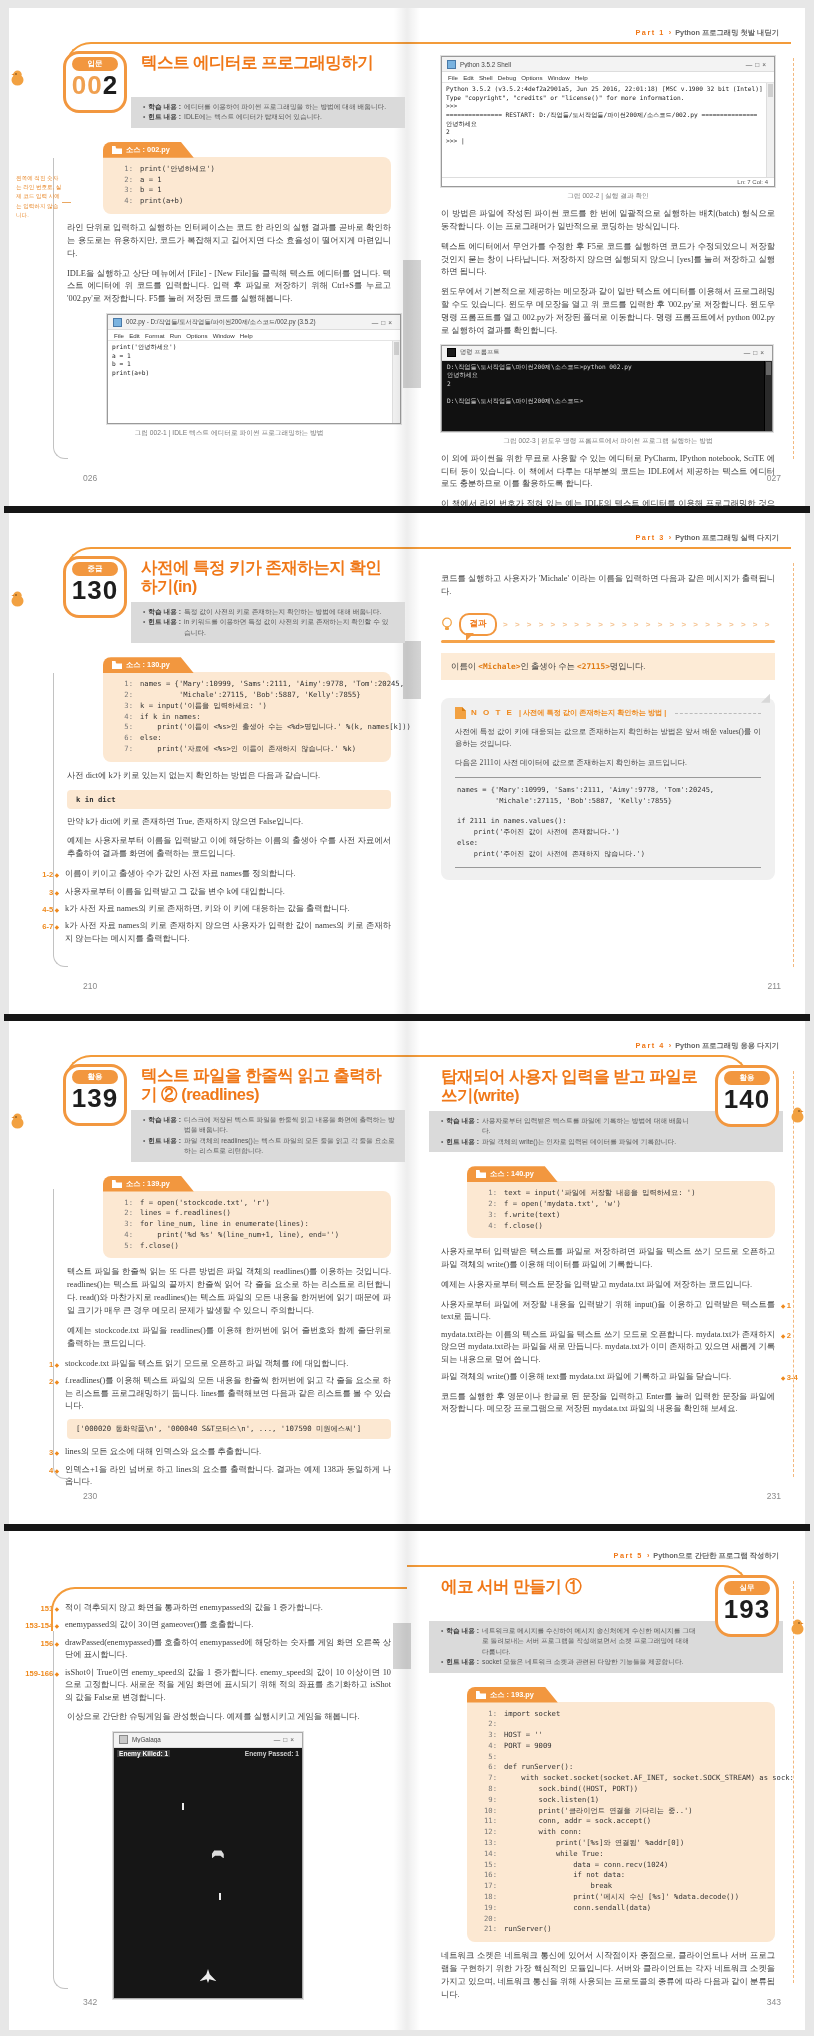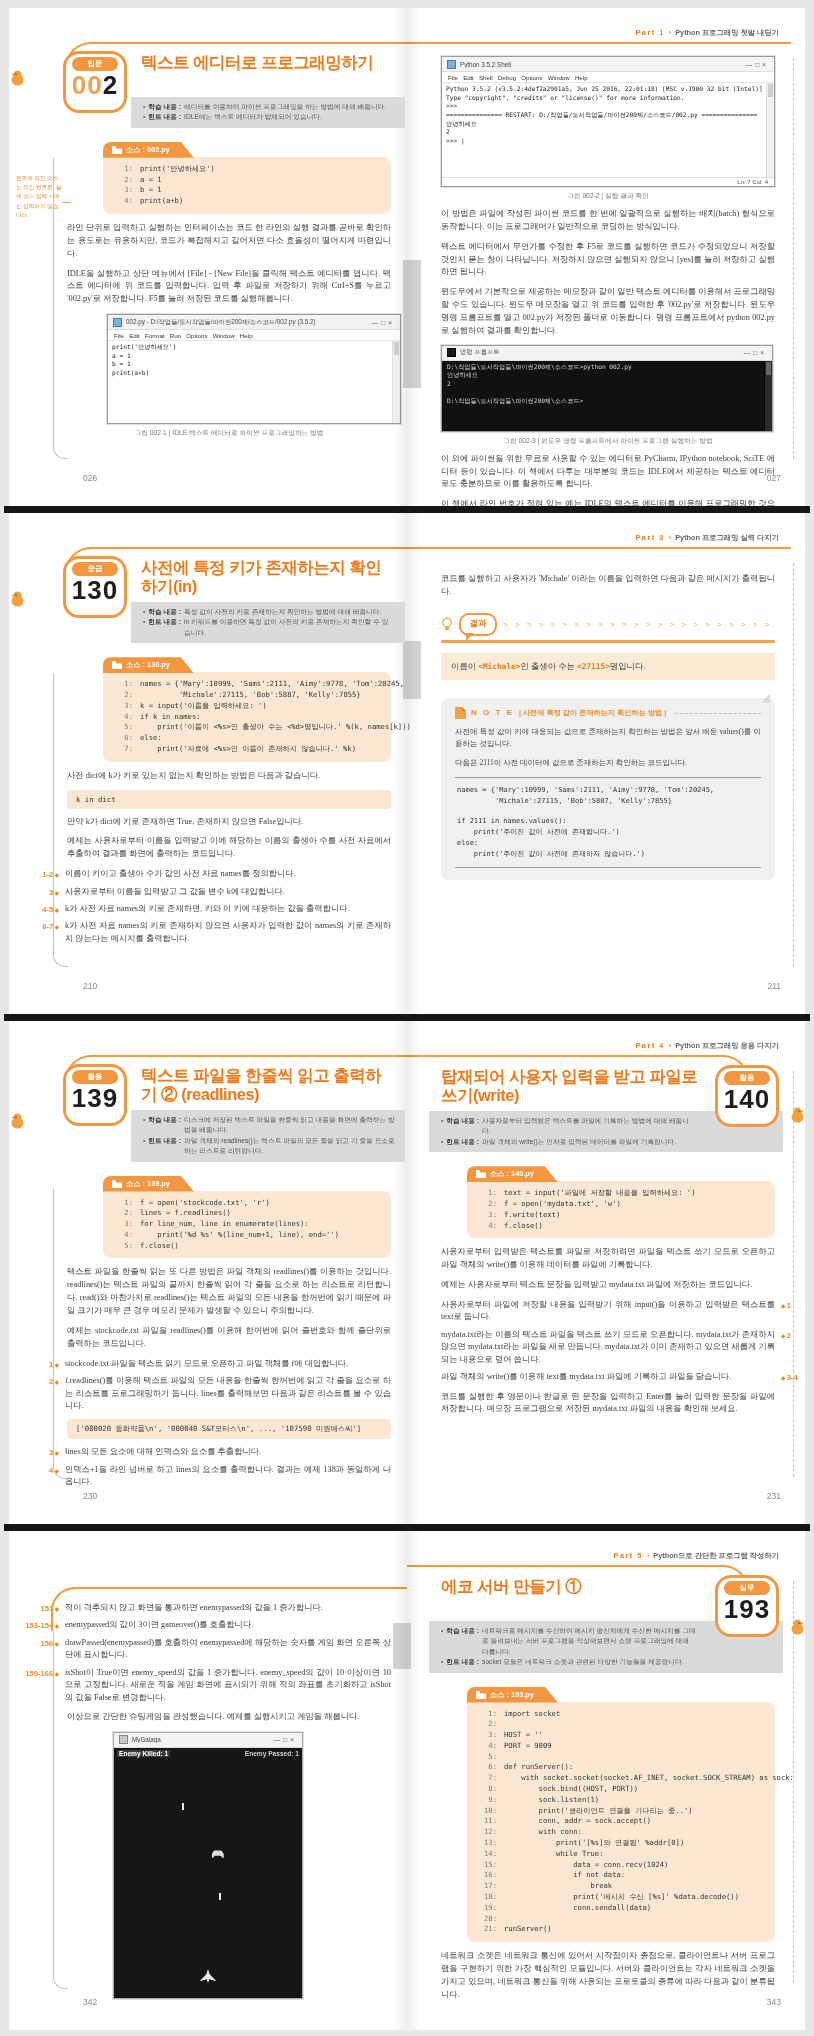--- a/index.html
+++ b/index.html
@@ -57,21 +57,21 @@
   .code-wrap{margin:12px 0 8px;position:relative;z-index:1;}
   .code-tab{display:inline-flex;align-items:center;gap:4px;background:#f2973f;color:#fff;font-size:7.3px;
     font-weight:bold;padding:3px 24px 3px 9px;border-radius:8px 0 0 0;
     clip-path:polygon(0 0,calc(100% - 13px) 0,100% 100%,0 100%);position:relative;z-index:1;}
   .code-box{background:#fce8d2;border-radius:0 8px 8px 8px;padding:7px 10px;margin-top:-1px;}
   .cl{display:flex;font-family:"DejaVu Sans Mono",monospace;font-size:7.2px;line-height:1.5;color:#333;min-height:10px;}
   .cl .n{flex:0 0 20px;text-align:right;margin-right:7px;color:#777;}
   .cl .t{white-space:pre;}
   .inline-box{background:#fce8d2;border-radius:4px;padding:5px 9px;font-family:"DejaVu Sans Mono",monospace;
     font-size:7.3px;color:#333;margin:7px 0;}
-  .inline-box.bold{font-weight:normal;}
+  .inline-box.bold{font-weight:bold;}
 
   
   .para{font-family:"Liberation Serif",serif;font-size:8.3px;line-height:1.55;color:#3b3b3b;text-align:justify;margin:7px 0;}
   .ann{display:flex;gap:6px;margin:5px 0;font-family:"Liberation Serif",serif;font-size:8.3px;line-height:1.5;color:#3b3b3b;}
   .ann .n{flex:0 0 38px;margin-left:-46px;text-align:right;color:#ef8a1e;font-weight:bold;
     font-family:"Liberation Sans",sans-serif;font-size:7.6px;padding-top:1px;white-space:nowrap;}
   .ann .n::after{content:" ◆";font-size:5.5px;}
   .ann .t{flex:1;text-align:justify;white-space:normal;}
   .rv-ann .ann{flex-direction:row-reverse;}
   .rv-ann .ann .n{flex:0 0 24px;margin-left:0;margin-right:-30px;text-align:left;}

